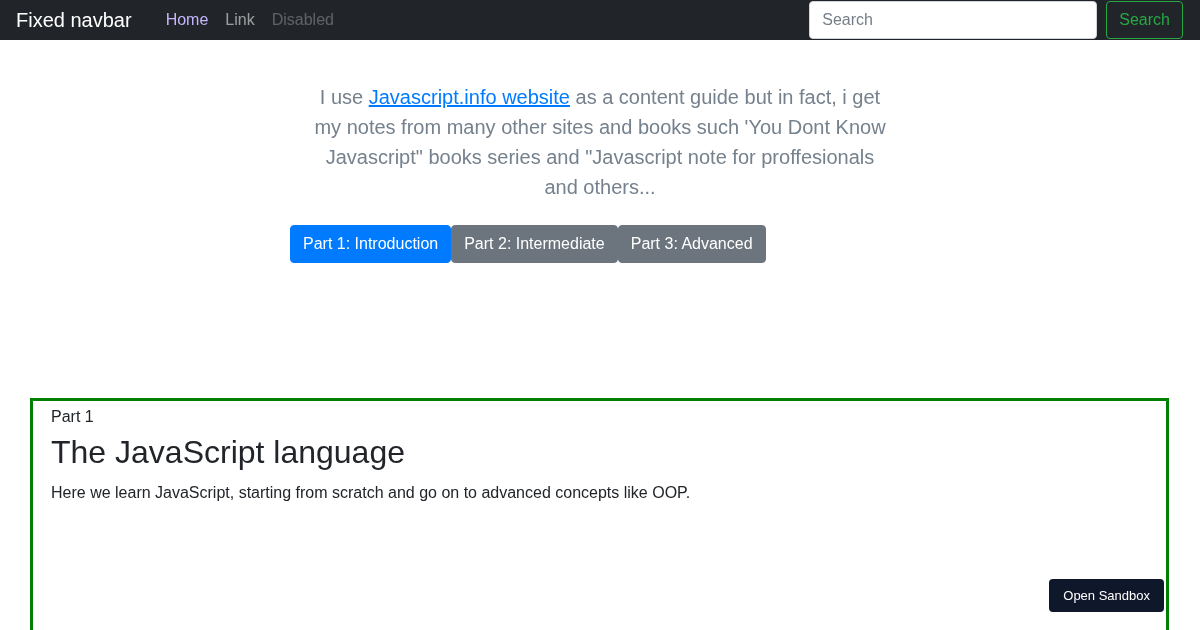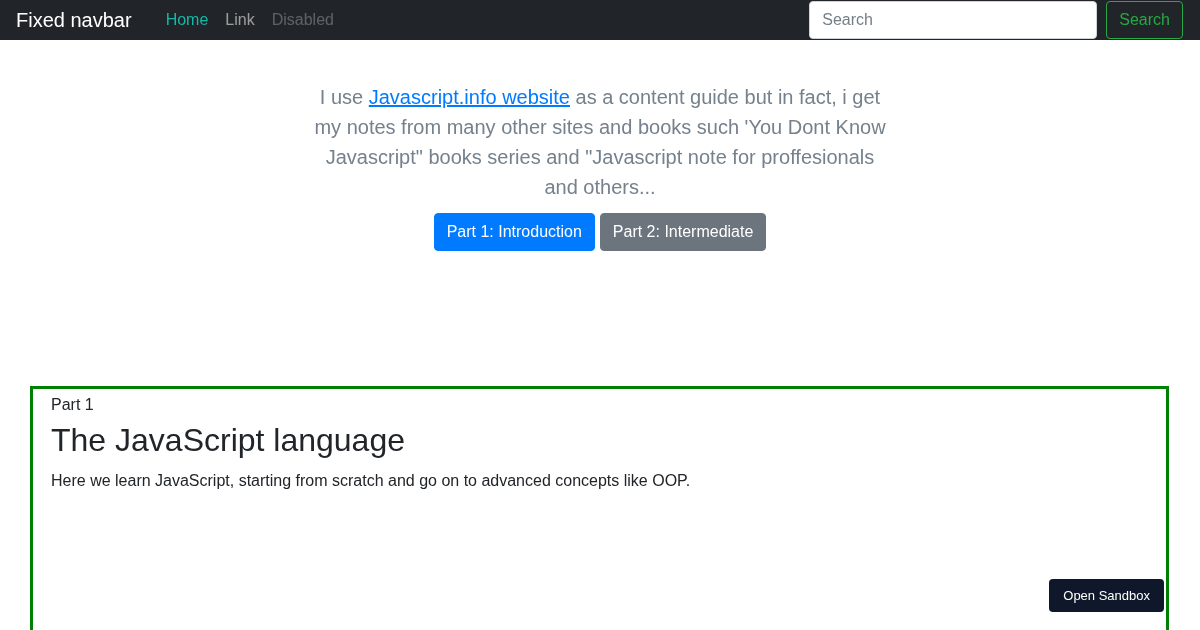--- a/index.html
+++ b/index.html
@@ -25,21 +25,21 @@
     margin-right: 26px;
     white-space: nowrap;
   }
   .nav { list-style: none; display: flex; align-items: center; }
   .nav-link {
     font-size: 16px;
     text-decoration: none;
     padding: 8px;
     margin-right: 1px;
   }
-  .nav-link.active { color: #14b8a6; margin-top: 36px; }
+  .nav-link.active { color: #c4b5fd; margin-top: 36px; }
   .nav-link.default { color: rgba(255,255,255,0.55); }
   .nav-link.disabled { color: rgba(255,255,255,0.28); }
   .search-form { margin-left: auto; display: flex; align-items: center; }
   .search-input {
     width: 288px; height: 38px;
     border: 1px solid #ced4da;
     border-radius: 4px;
     padding: 6px 12px;
     font-size: 16px;
     font-family: "Liberation Sans", sans-serif;
@@ -80,24 +80,23 @@
     line-height: 1.5;
     color: #75818d;
     max-width: 575px;
     margin: 0 auto;
   }
   .lead a {
     color: #007bff;
     text-decoration: underline;
   }
   .btn-row {
-    margin-top: 11px;
+    margin-top: 23px;
     display: flex;
-    justify-content: center;
-    gap: 5px;
+    justify-content: flex-start;
   }
   .btn {
     border: 1px solid transparent;
     border-radius: 4px;
     padding: 6px 12px;
     height: 38px;
     font-size: 16px;
     font-family: "Liberation Sans", sans-serif;
     color: #ffffff;
     cursor: pointer;
@@ -161,20 +160,21 @@
     <button type="submit" class="btn-outline-success">Search</button>
   </form>
 </nav>
 
 <main>
   <section class="hero">
     <p class="lead"><span>I use </span><a href="#">Javascript.info website</a><span> as a content guide but in fact, i get my notes from many other sites and books such 'You Dont Know Javascript" books series and "Javascript note for proffesionals and others...</span></p>
     <div class="btn-row">
       <button class="btn btn-primary">Part 1: Introduction</button>
       <button class="btn btn-secondary">Part 2: Intermediate</button>
+      <button class="btn btn-secondary">Part 3: Advanced</button>
     </div>
   </section>
 
   <section class="part-box">
     <div class="part-kicker">Part 1</div>
     <h2 class="part-title">The JavaScript language</h2>
     <p class="part-desc">Here we learn JavaScript, starting from scratch and go on to advanced concepts like OOP.</p>
   </section>
 </main>
 

